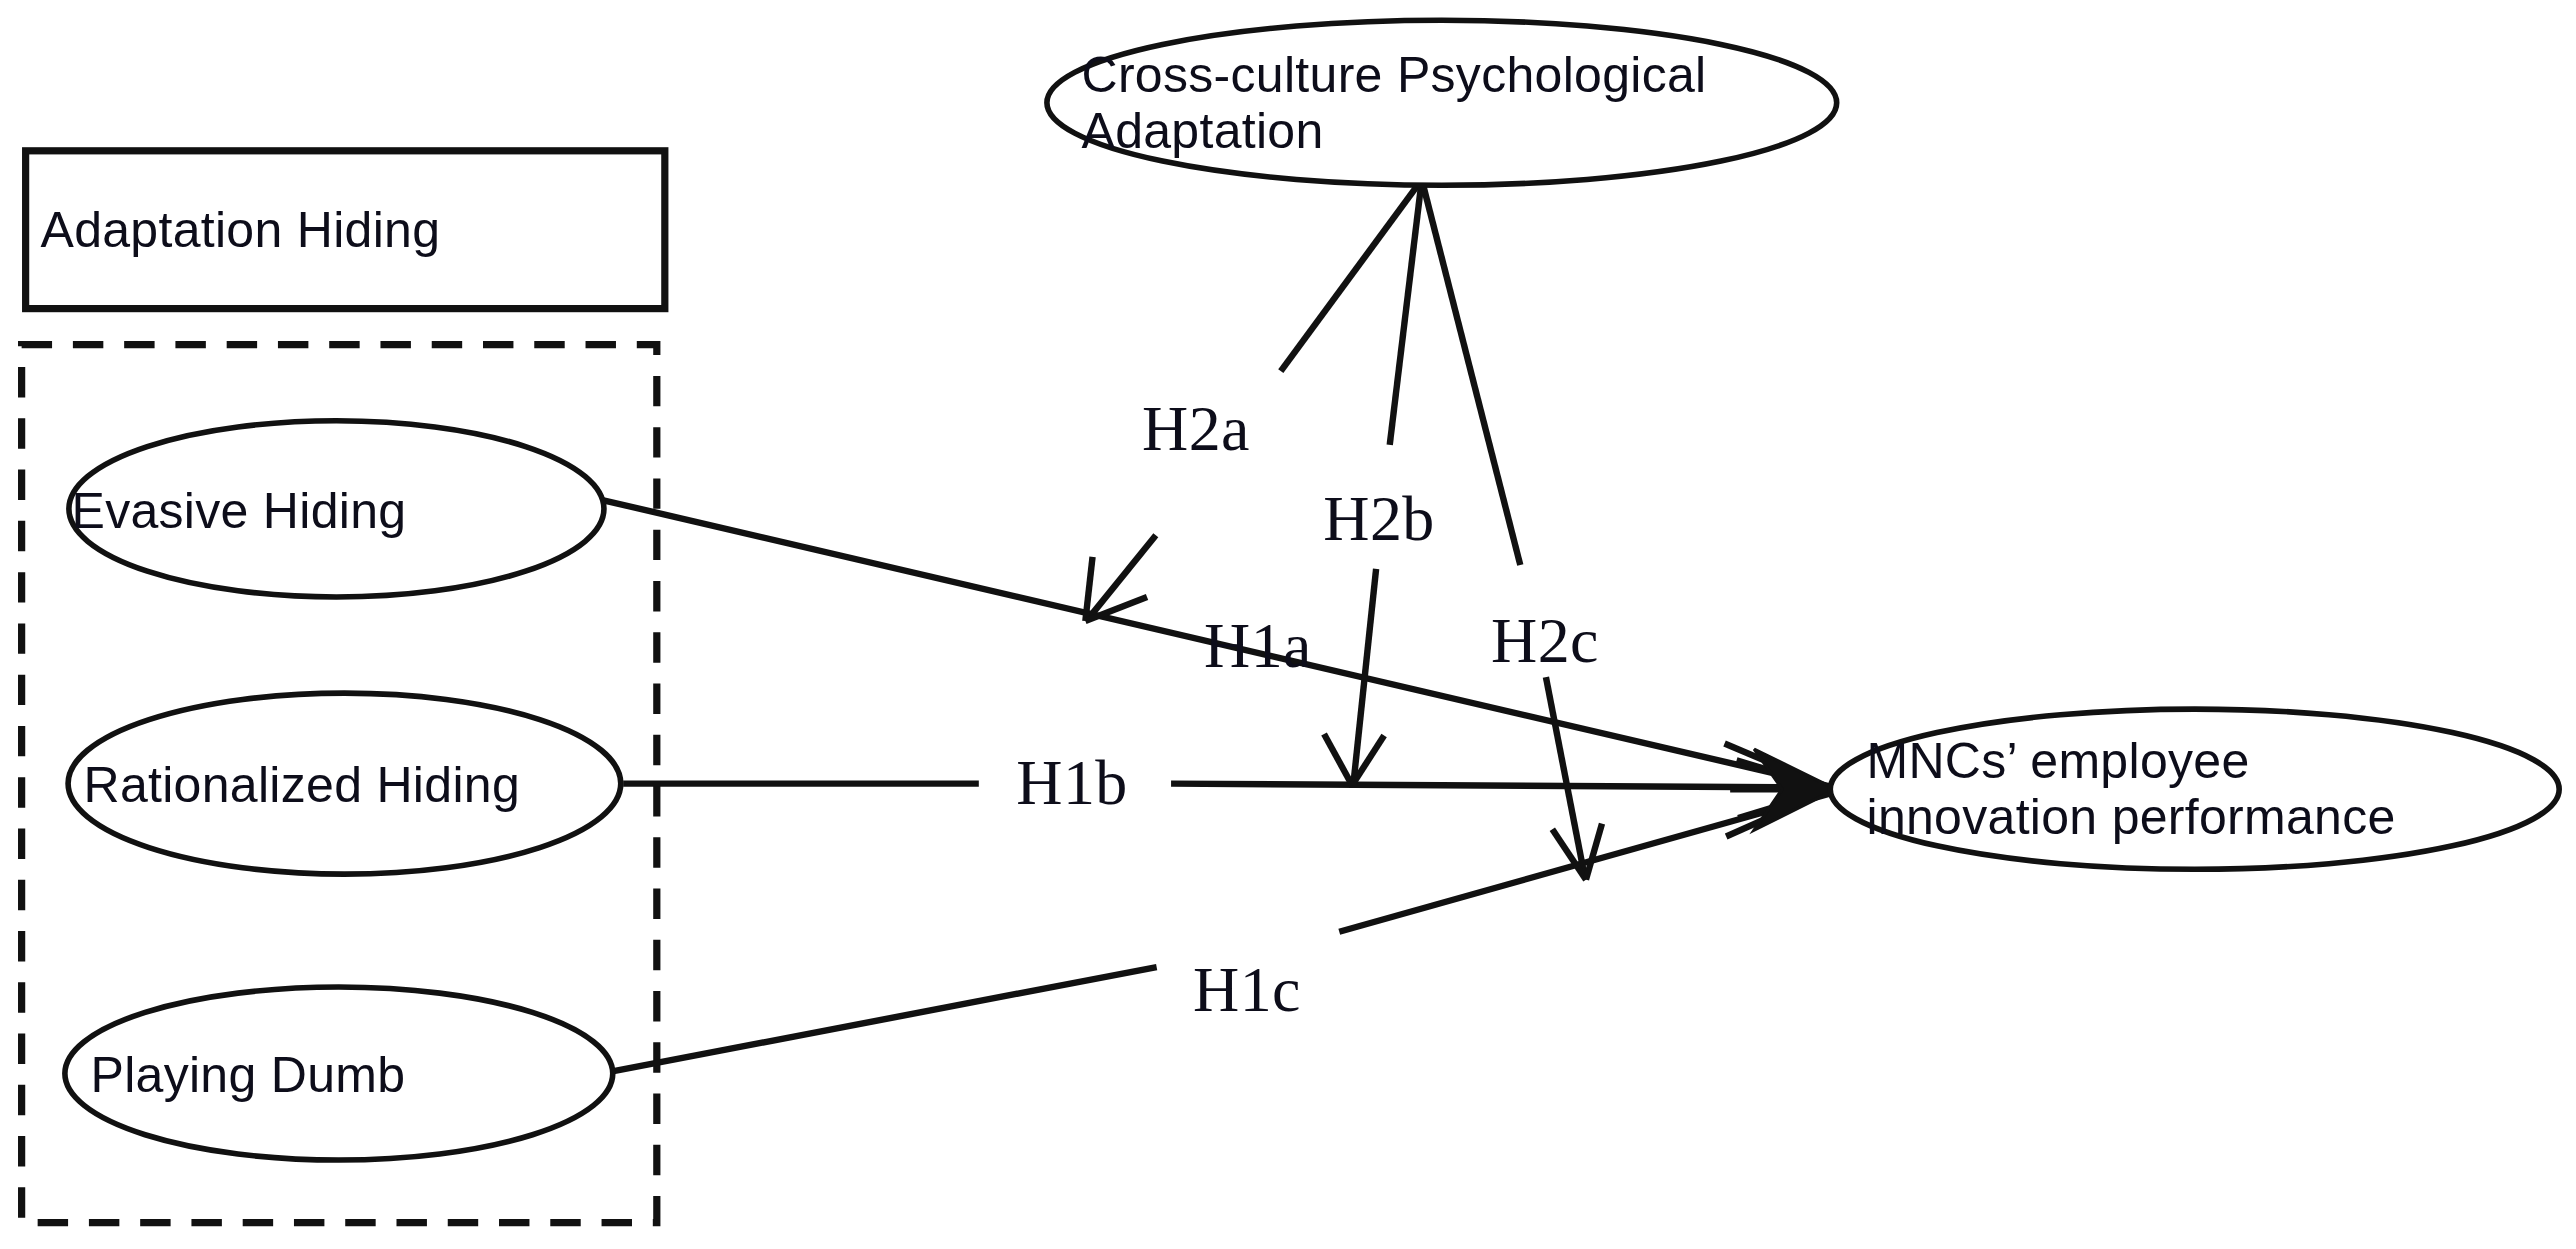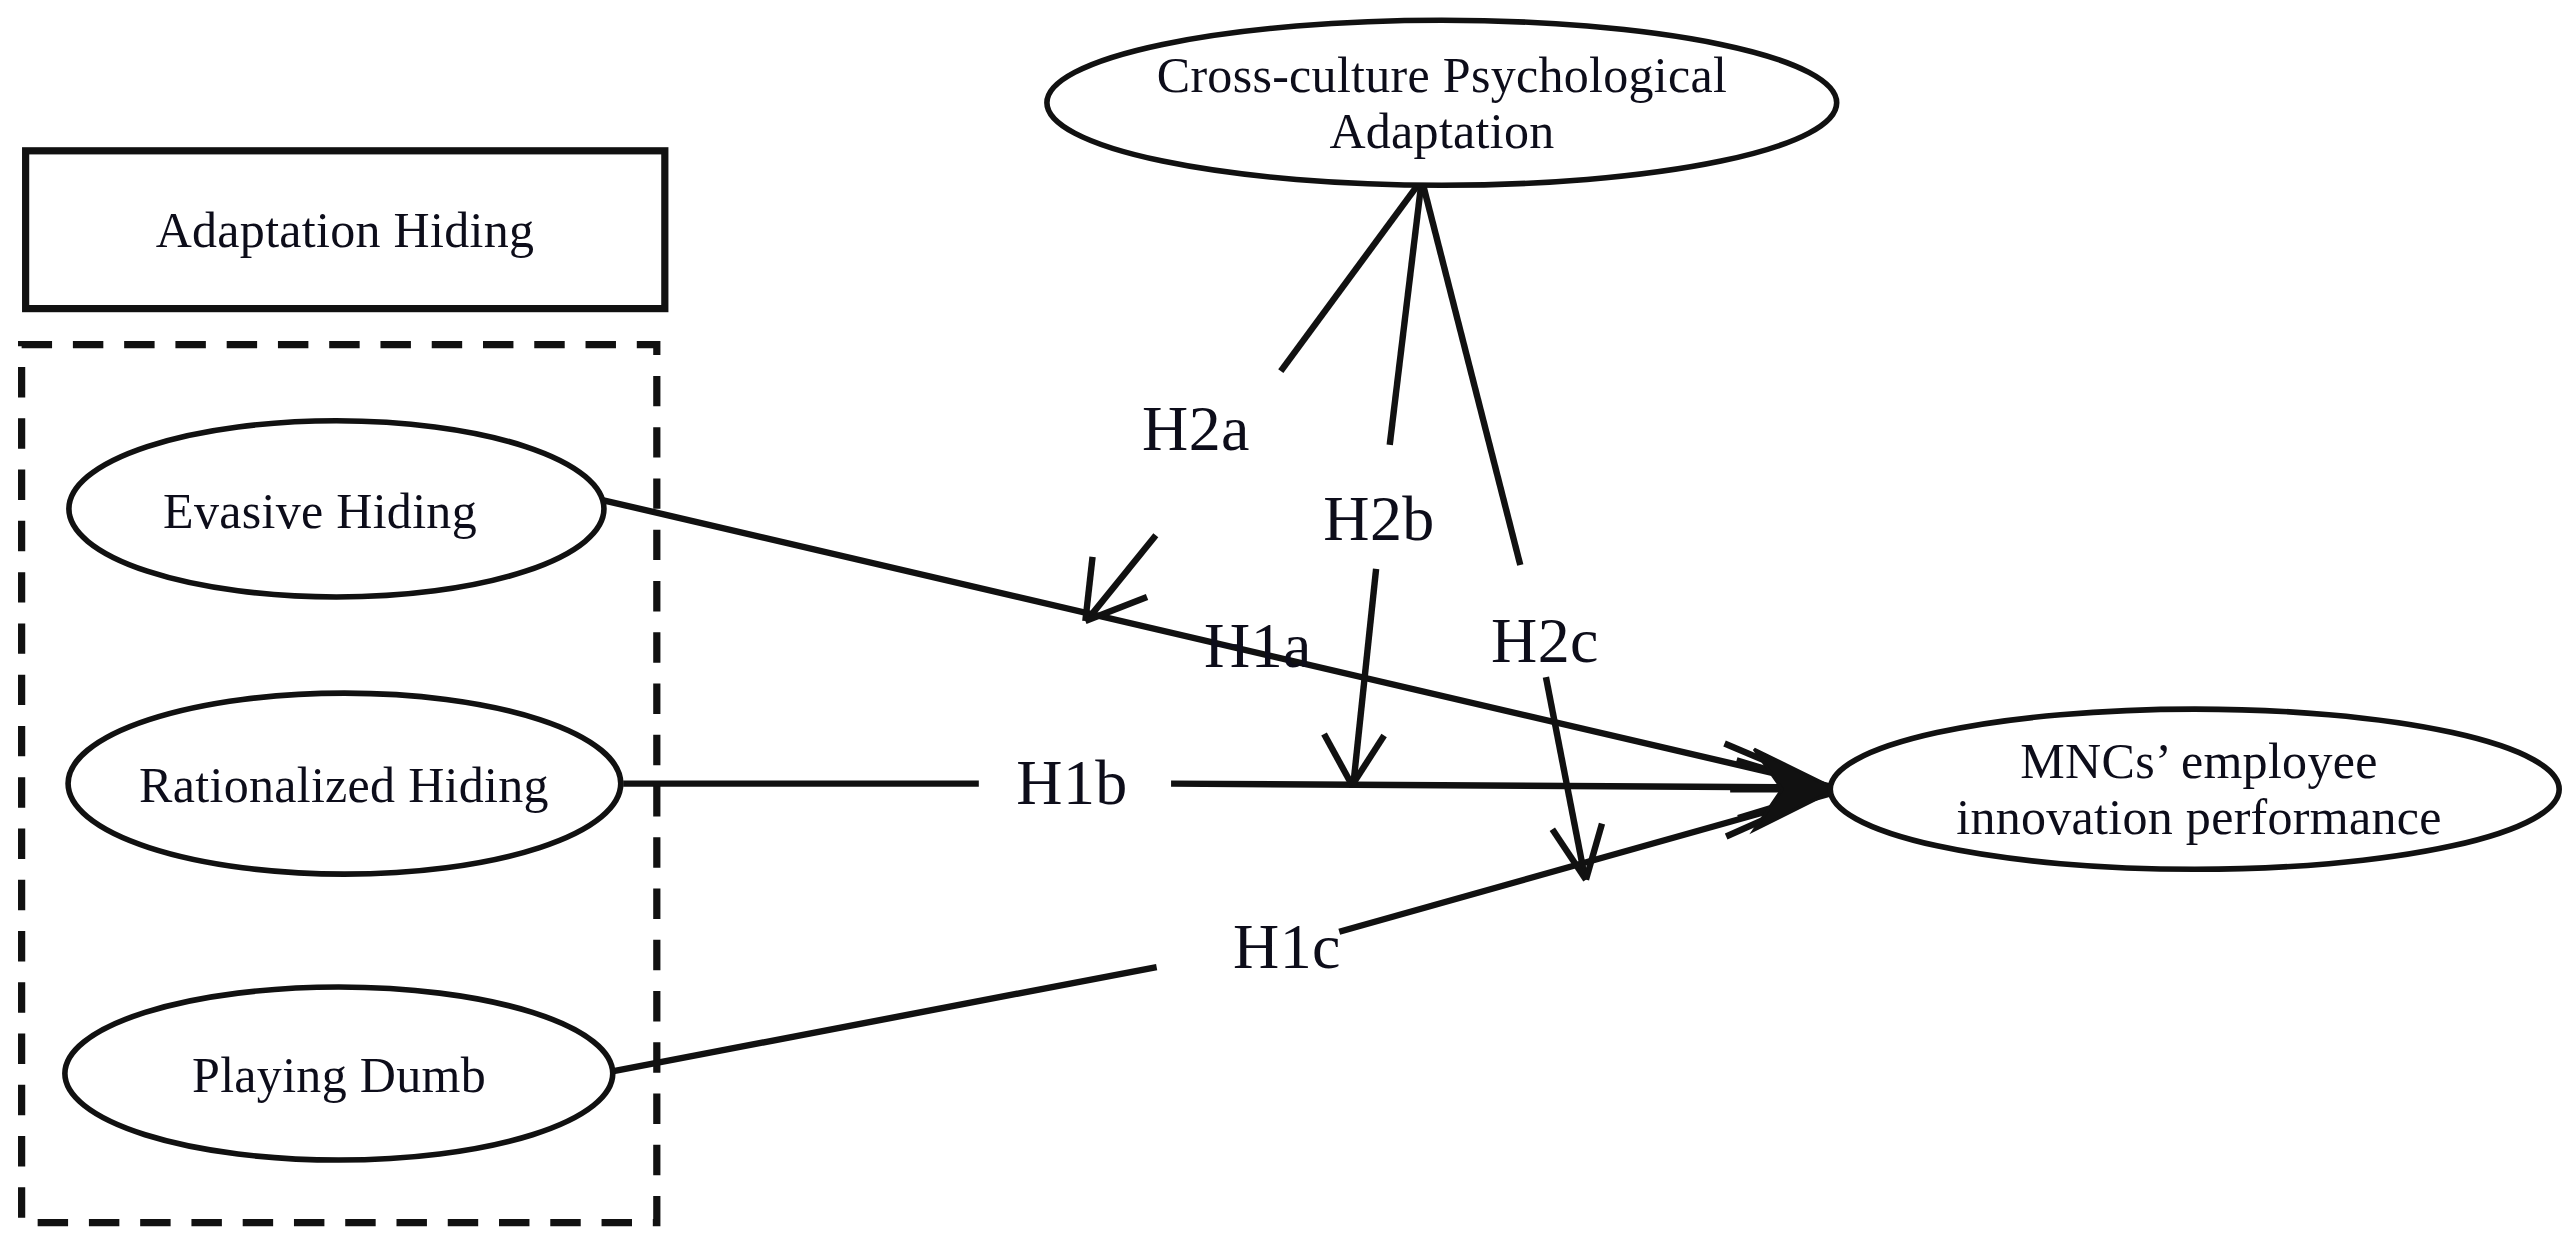--- a/index.html
+++ b/index.html
@@ -50,23 +50,23 @@
     stroke-linecap: butt;
   }
   .arrow-stroke {
     stroke: #111111;
     stroke-width: 8;
     fill: none;
     stroke-linecap: butt;
   }
   .node-label {
     position: absolute;
-    text-align: center;
+    text-align: left;
     color: #0d0d1a;
-    font-family: Liberation Serif, serif;
+    font-family: Liberation Sans, sans-serif;
     font-size: 50px;
     line-height: 1.12;
     letter-spacing: 0.3px;
     white-space: pre-line;
     transform: translate(-50%, -50%);
     pointer-events: none;
   }
   .hyp-label {
     position: absolute;
     color: #0d0d1a;
@@ -147,16 +147,16 @@
   <div class="hyp-label" style="left:1196px; top:429px;">H2a</div>
 
   <div class="hyp-label" style="left:1379px; top:519px;">H2b</div>
 
   <div class="hyp-label" style="left:1545px; top:641px;">H2c</div>
 
   <div class="hyp-label" style="left:1258px; top:646px;">H1a</div>
 
   <div class="hyp-label" style="left:1072px; top:783px;">H1b</div>
 
-  <div class="hyp-label" style="left:1247px; top:947px;margin-left:40px;">H1c</div>
+  <div class="hyp-label" style="left:1247px; top:990px;">H1c</div>
 
 </div>
 
 
 </body></html>

